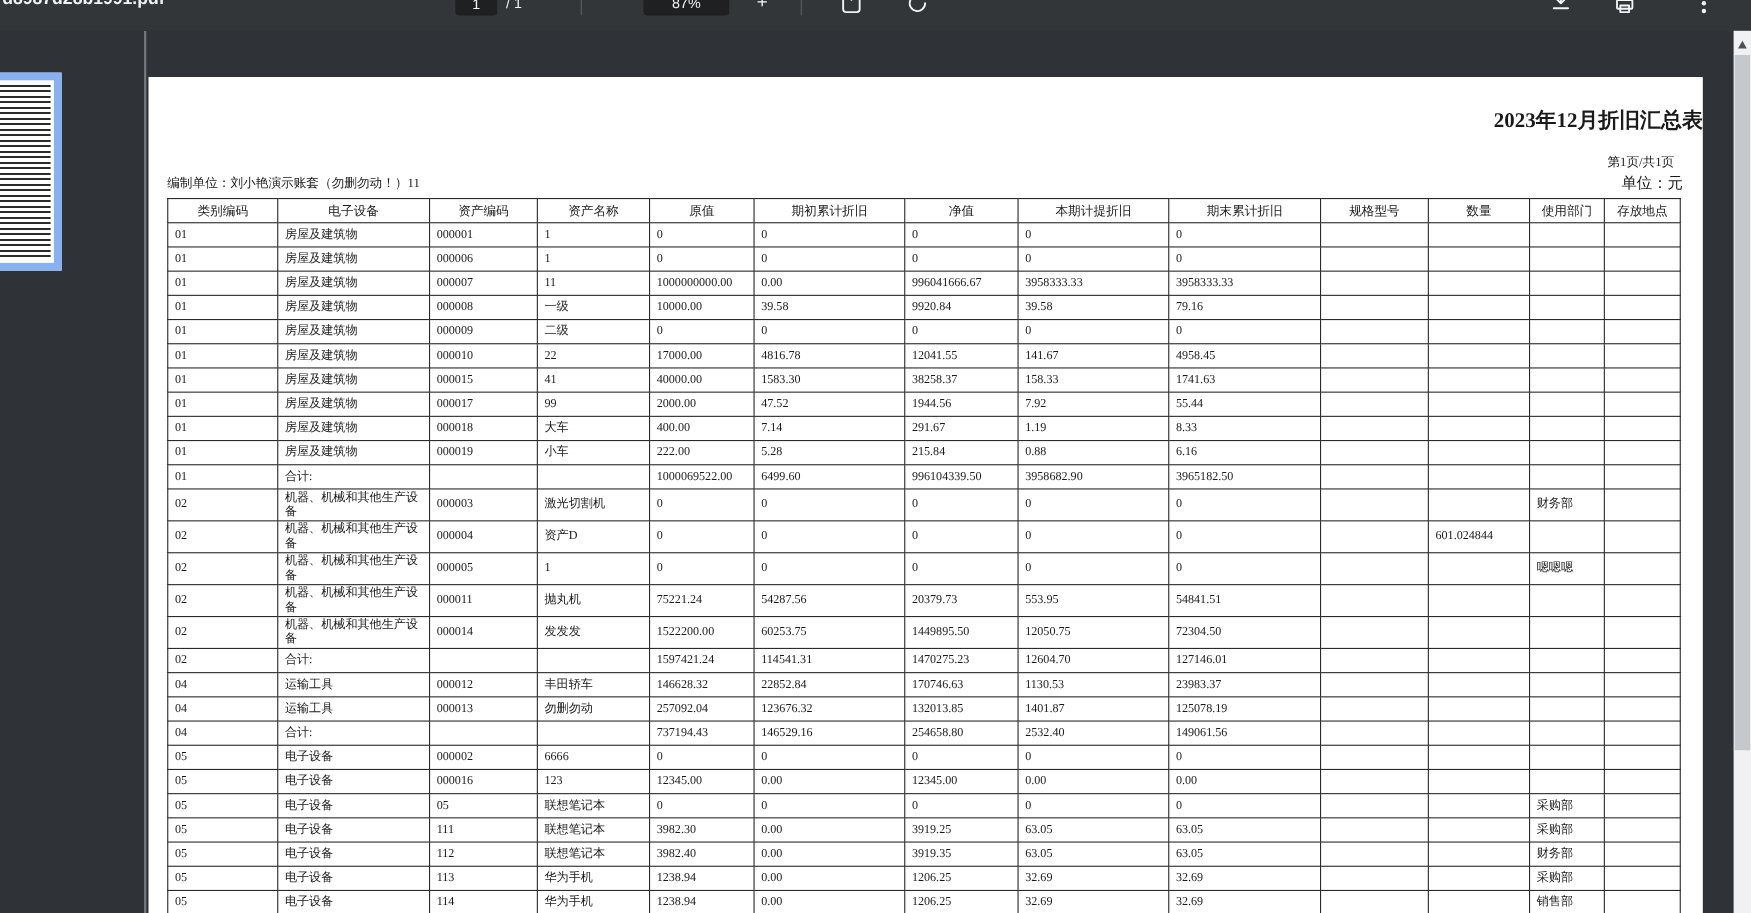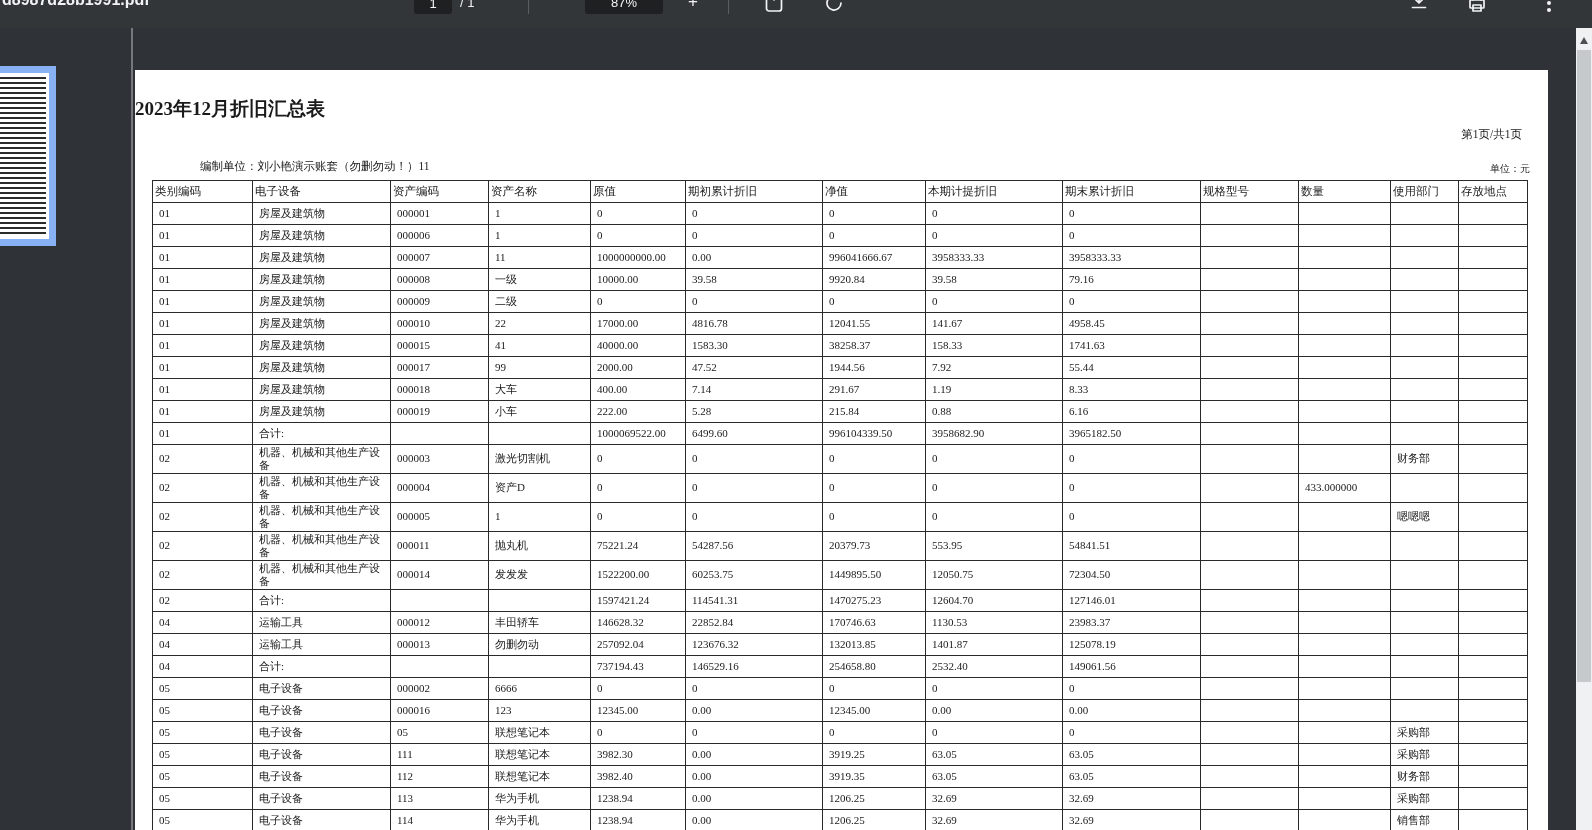--- a/index.html
+++ b/index.html
@@ -37,30 +37,30 @@
   .scroll-up { position:absolute; top:9px; left:4px; width:0; height:0;
                border-left:4px solid transparent; border-right:4px solid transparent;
                border-bottom:7px solid #4d5155; }
   .scroll-thumb { position:absolute; top:22px; left:1px; width:14px; height:632px;
                   background:#c6c9cc; }
 
   
   .page { position:absolute; left:135px; top:70px; width:1413px; height:1400px;
           background:#ffffff; z-index:4;
           font-family:"Liberation Serif","DejaVu Serif",serif; color:#1a1a1a; }
-  .doc-title { text-align:left; font-size:19px; font-weight:bold; padding-top:26px; }
+  .doc-title { text-align:right; font-size:19px; font-weight:bold; padding-top:26px; }
   .meta-row { position:relative; height:58px; margin:0 18px 0 17px; }
-  .prepared-by { position:absolute; left:0; bottom:6px; font-size:11.5px;margin-left:48px; }
-  .page-indicator { position:absolute; right:8px; top:5px; font-size:11.5px; }
-  .unit-label { position:absolute; right:0; bottom:4px; font-size:10px; }
+  .prepared-by { position:absolute; left:0; bottom:6px; font-size:11.5px; }
+  .page-indicator { position:absolute; right:8px; top:18px; font-size:11.5px; }
+  .unit-label { position:absolute; right:0; bottom:4px; font-size:14px; }
 
   table.dep { border-collapse:collapse; margin-left:17px; width:1375px;
               table-layout:fixed; font-size:11px; }
   .dep th, .dep td { border:1px solid #2a2a2a; overflow:hidden; }
-  .dep th { height:22px; font-weight:normal; text-align:left; font-size:11.5px; padding:0 2px; }
+  .dep th { height:22px; font-weight:normal; text-align:center; font-size:11.5px; padding:0 2px; }
   .dep td { height:22px; padding:1px 6px; text-align:left; vertical-align:middle;
             line-height:1.18; word-break:break-all; }
 </style>
 </head>
 <body>
 
 <div class="toolbar">
   <span class="tb-item filename">d8987d28b1991.pdf</span>
 
   <input class="tb-item page-box" value="1" style="">
@@ -333,21 +333,21 @@
           <td>02</td>
           <td>机器、机械和其他生产设备</td>
           <td>000004</td>
           <td>资产D</td>
           <td>0</td>
           <td>0</td>
           <td>0</td>
           <td>0</td>
           <td>0</td>
           <td></td>
-          <td>433.000000</td>
+          <td>601.024844</td>
           <td></td>
           <td></td>
         </tr>
         <tr>
           <td>02</td>
           <td>机器、机械和其他生产设备</td>
           <td>000005</td>
           <td>1</td>
           <td>0</td>
           <td>0</td>

